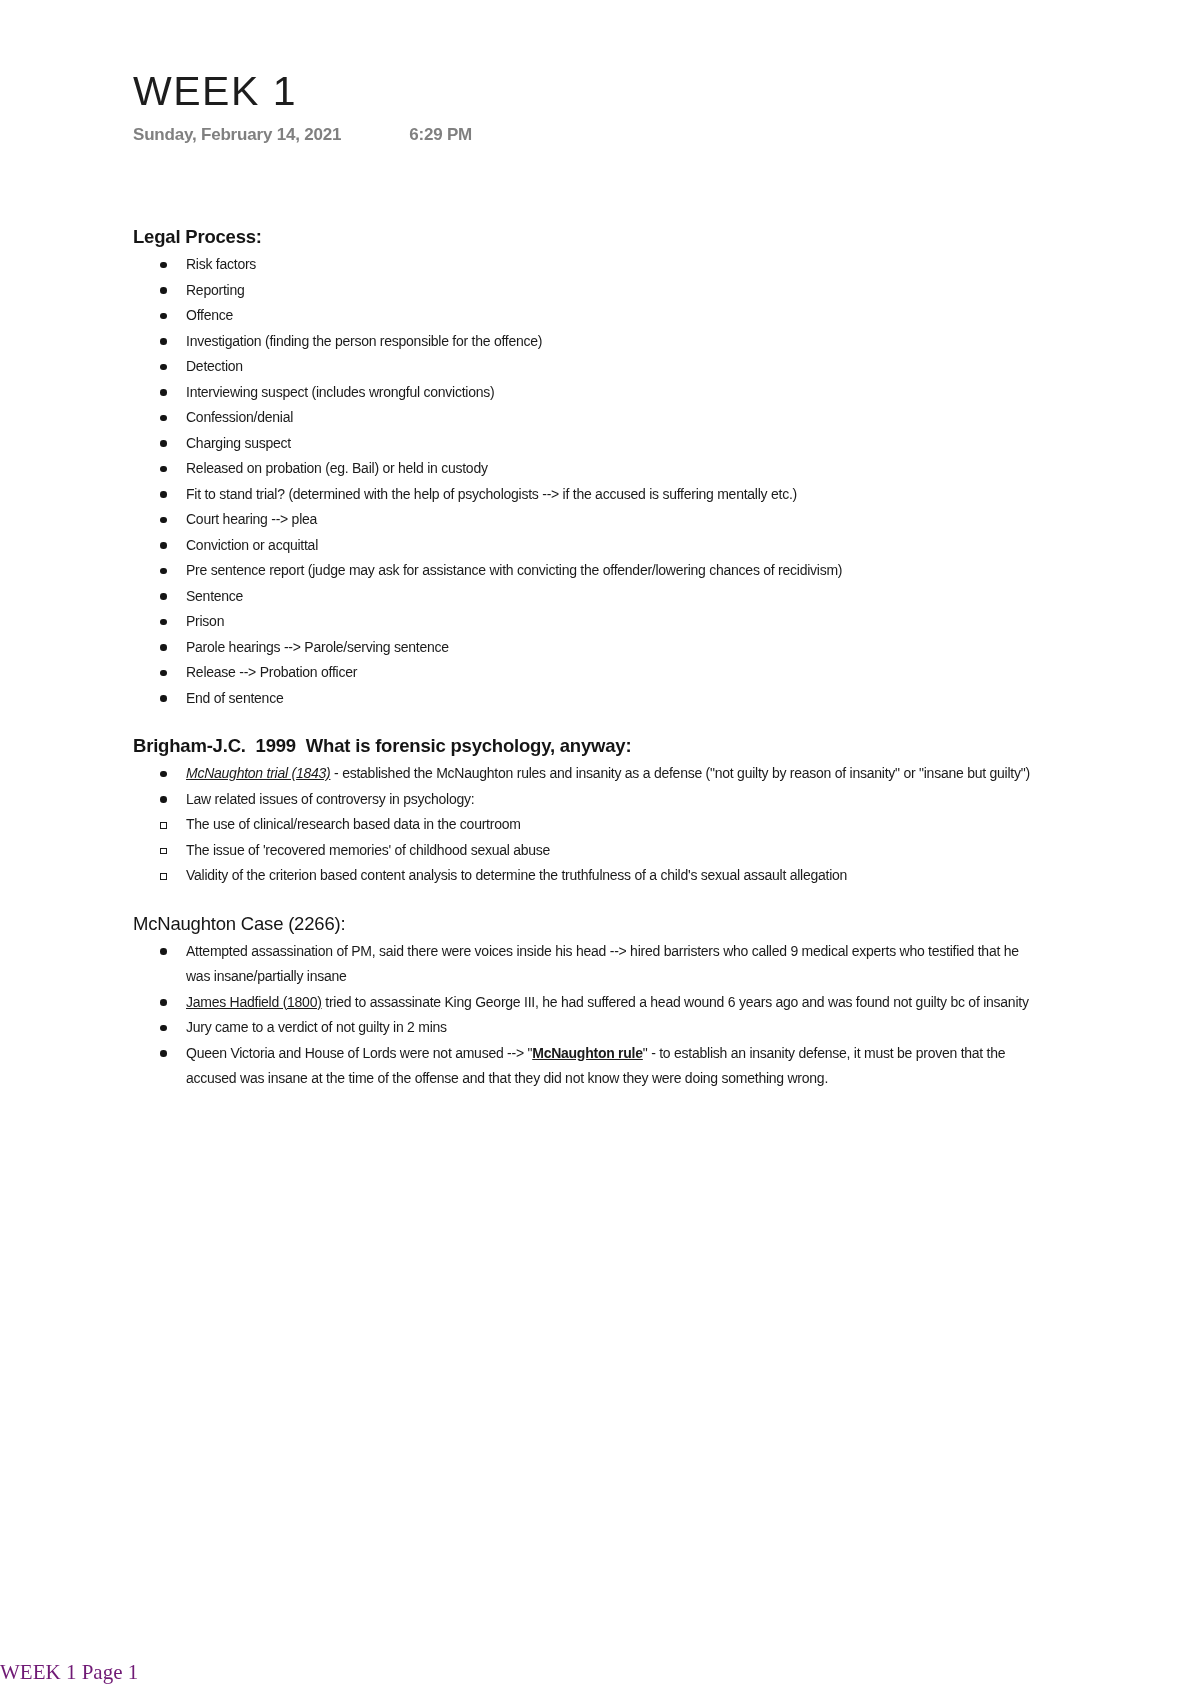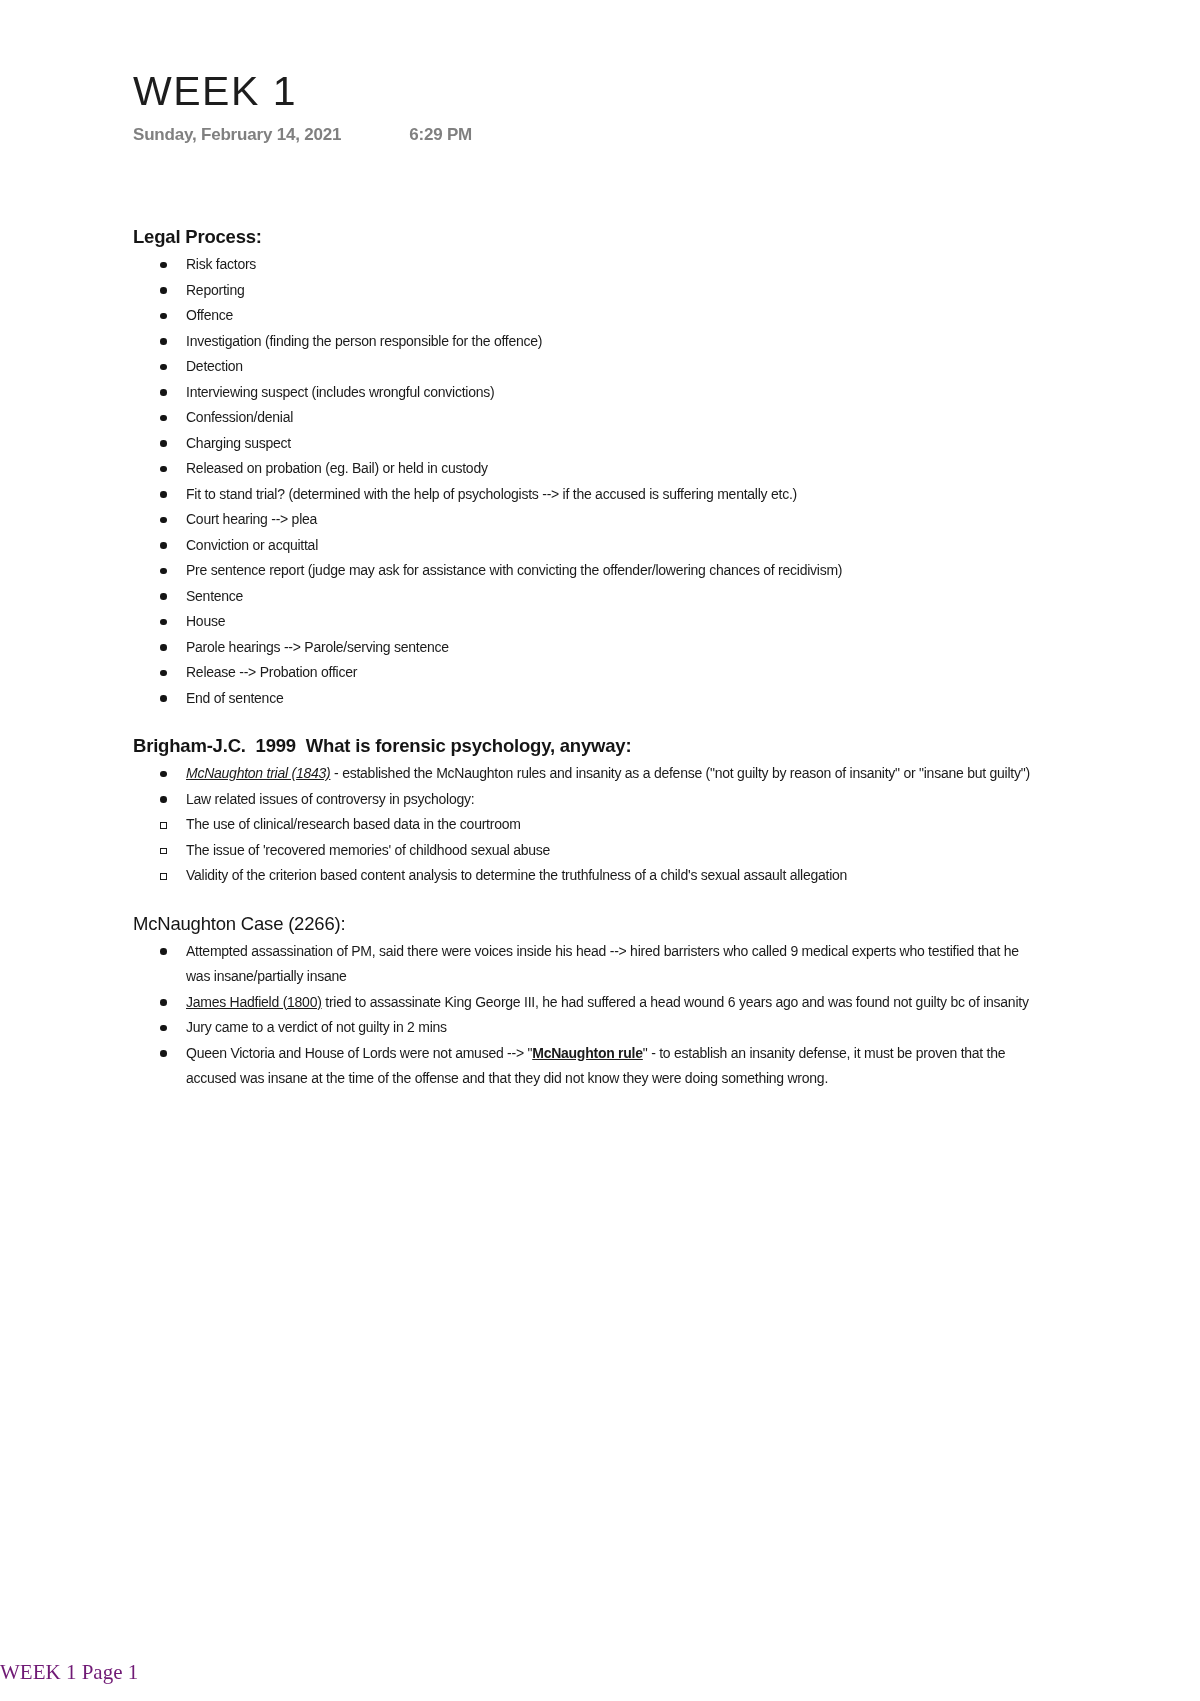--- a/index.html
+++ b/index.html
@@ -151,21 +151,21 @@
           <div class="item lv1">
             <span class="marker m1">
               <span class="shape"></span>
             </span>
             <span class="text"><span class="seg-p">Sentence</span></span>
           </div>
           <div class="item lv1">
             <span class="marker m1">
               <span class="shape"></span>
             </span>
-            <span class="text"><span class="seg-p">House</span></span>
+            <span class="text"><span class="seg-p">Prison</span></span>
           </div>
           <div class="item lv1">
             <span class="marker m1">
               <span class="shape"></span>
             </span>
             <span class="text"><span class="seg-p">Parole hearings --&gt; Parole/serving sentence</span></span>
           </div>
           <div class="item lv1">
             <span class="marker m1">
               <span class="shape"></span>

